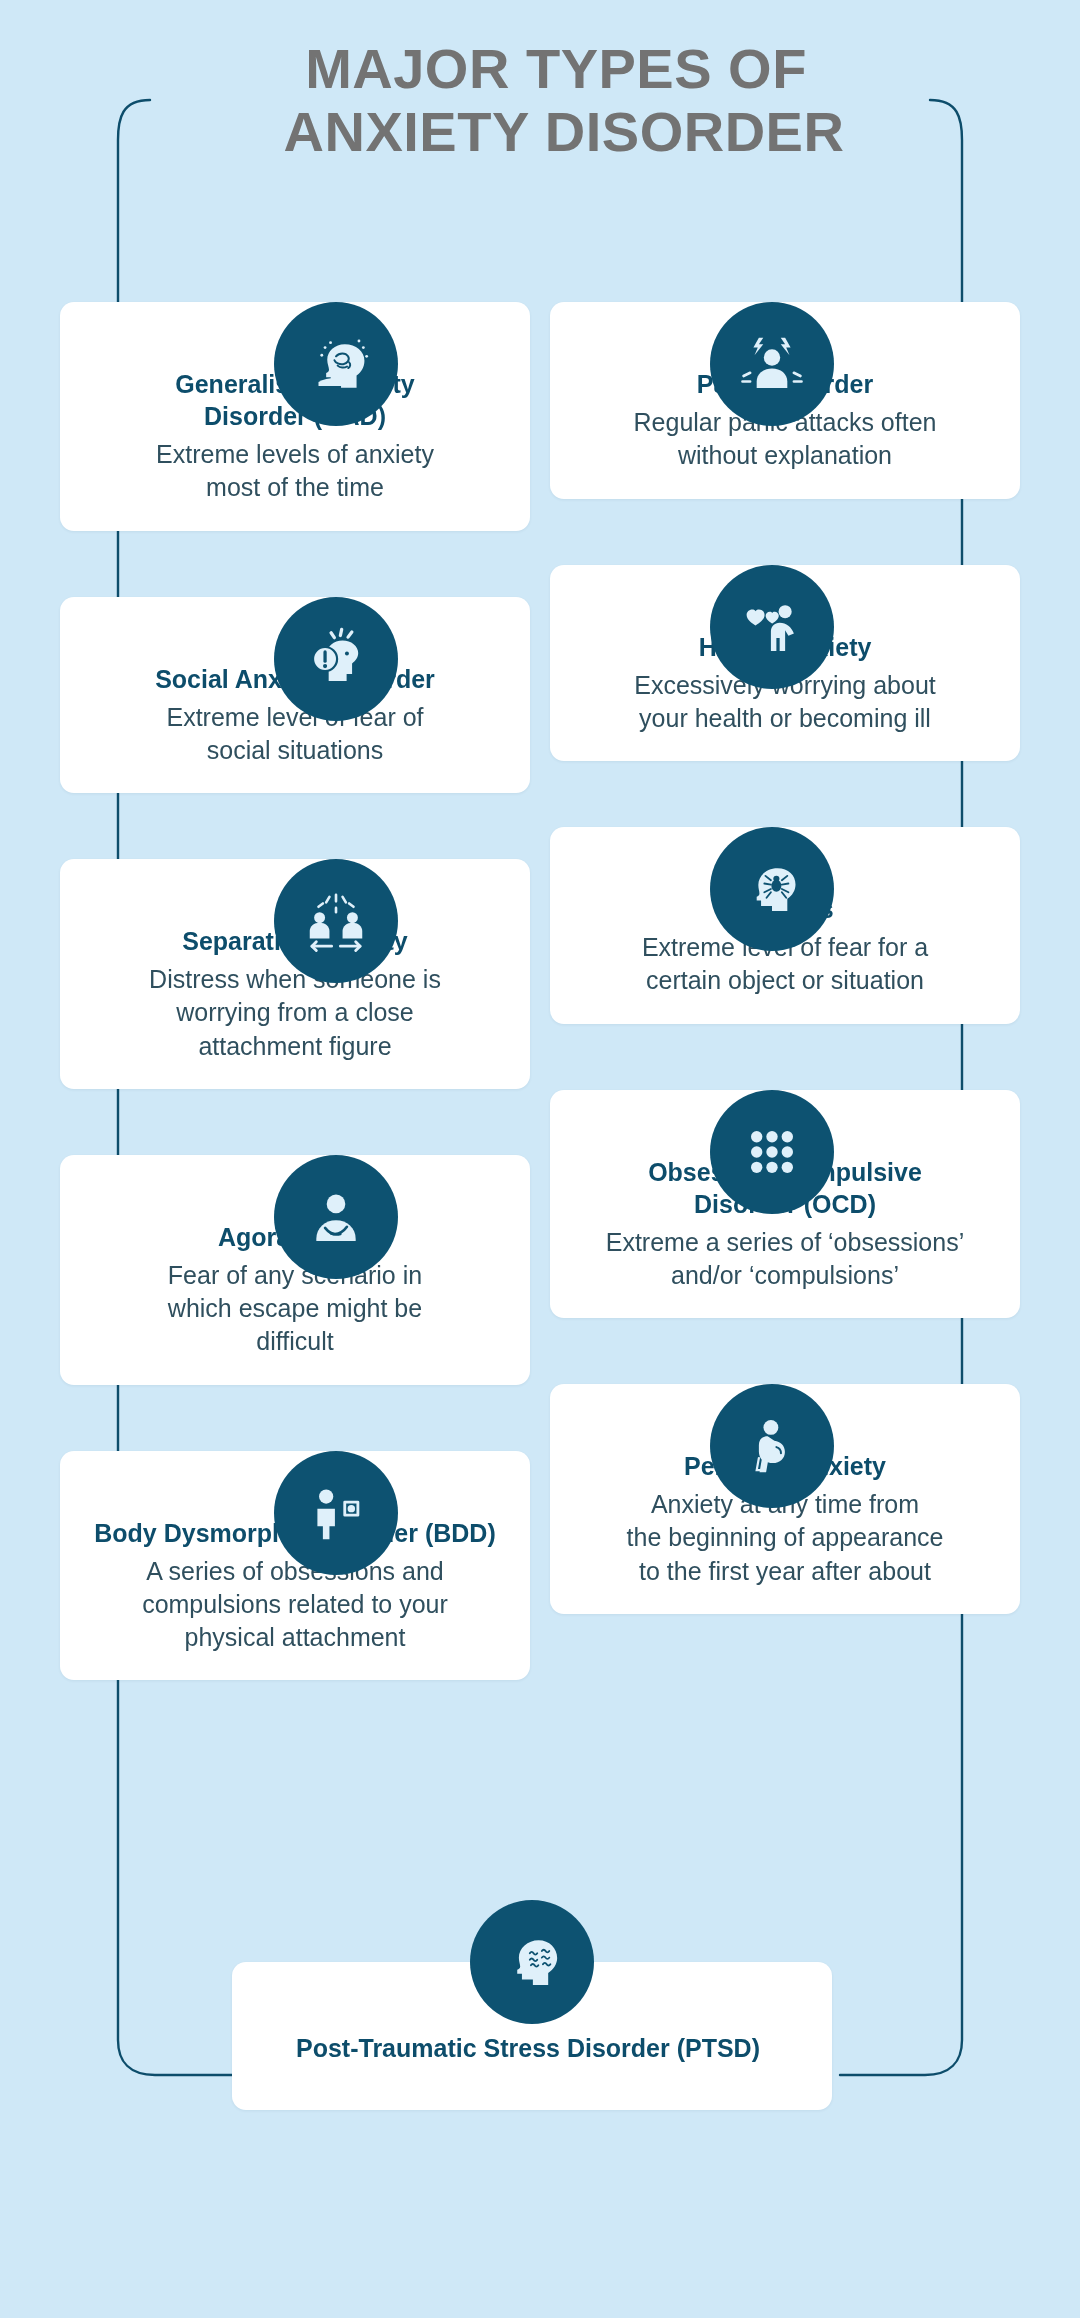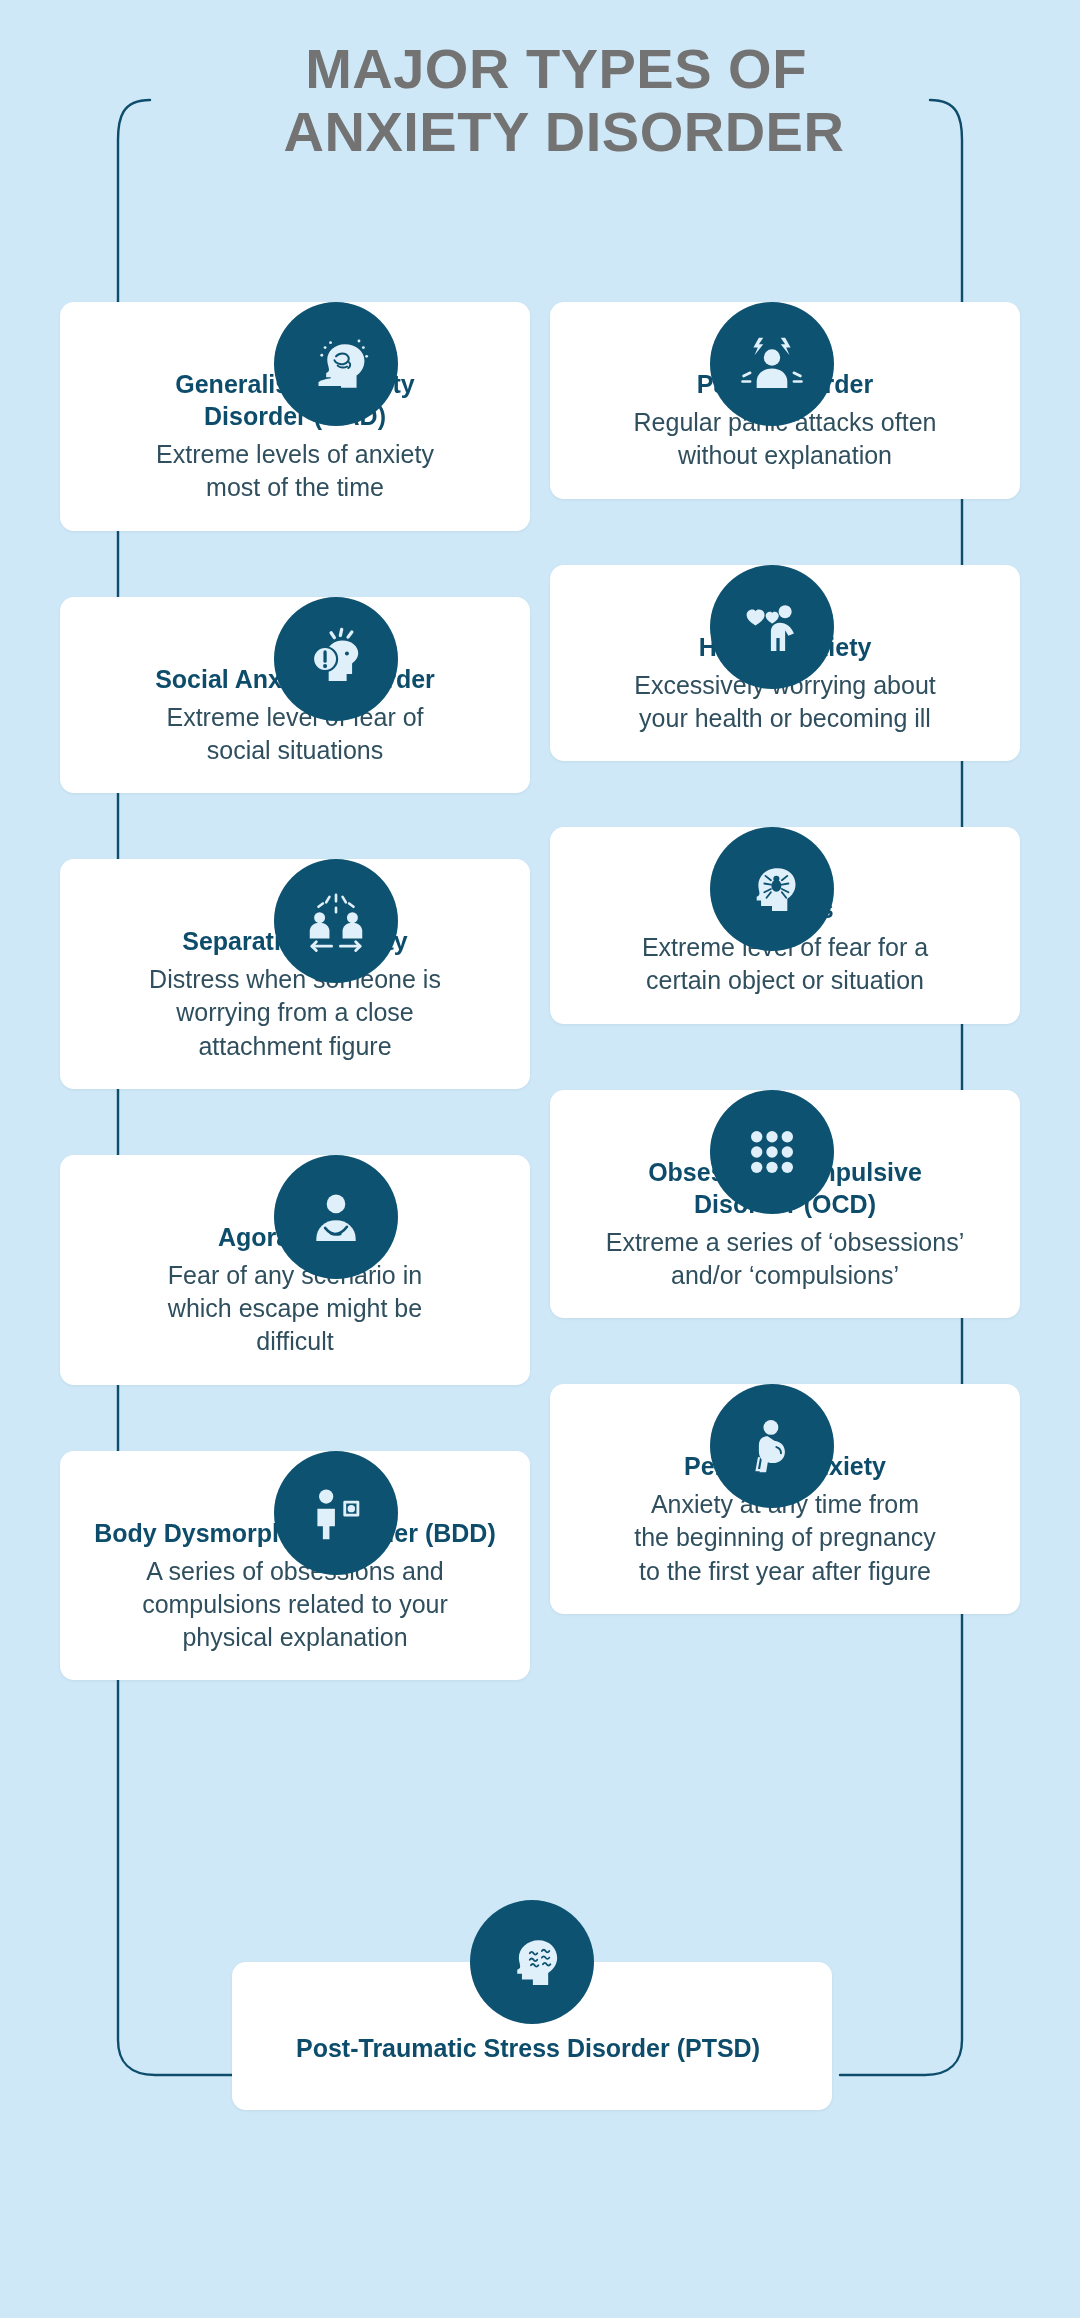--- a/index.html
+++ b/index.html
@@ -200,21 +200,21 @@
           <path d="M15 28h16v16h-5v12h-6V44h-5V28z" fill="#dff0fa"></path>
           <path d="M40 22h12M40 22v12M52 22v12M40 34h12" stroke="#dff0fa" stroke-width="2.6" stroke-linecap="round"></path>
           <circle cx="46" cy="28" r="3.4" fill="#dff0fa"></circle>
         </svg>
       </div>
       <div class="card">
         <h3>Body Dysmorphic Disorder (BDD)</h3>
         <p>
           <span>A series of obsessions and</span><br>
           <span>compulsions related to your</span><br>
-          <span>physical explanation</span>
+          <span>physical attachment</span>
         </p>
       </div>
     </div>
 
   </div>
 
   <div class="col col-right" style="top:240px;">
 
     <div class="node">
       <div class="icon-wrap off-right">
@@ -303,22 +303,22 @@
           <circle cx="31" cy="15" r="6.8" fill="#dff0fa"></circle>
           <path d="M28 23c-5 0-8 3.4-8 8v6c0 3 1 5.4 2.6 7.6l-2 11.4h6l1.6-9.2c1.4.5 3 .8 4.6.8 6.4 0 11-4.4 11-10.2 0-5.6-4-9.6-9.6-10.2L28 23z" fill="#dff0fa"></path>
           <path d="M24 54h-6l2-11" stroke="#dff0fa" stroke-width="2" stroke-linecap="round"></path>
           <path d="M36 33c2.6.8 4.2 3 4.2 5.6" stroke="#0d5271" stroke-width="1.8" stroke-linecap="round"></path>
         </svg>
       </div>
       <div class="card">
         <h3>Perinatal Anxiety</h3>
         <p>
           <span>Anxiety at any time from</span><br>
-          <span>the beginning of pregnancy</span><br>
-          <span>to the first year after figure</span>
+          <span>the beginning of appearance</span><br>
+          <span>to the first year after about</span>
         </p>
       </div>
     </div>
 
   </div>
 
   <div class="bottom-node">
     <div class="icon-wrap">
       <svg viewBox="0 0 64 64" fill="none" xmlns="http://www.w3.org/2000/svg">
         <path d="M38 12c-10 0-18 7.2-18 16 0 3.6 1.2 6 1.2 8 0 1.6-1.2 2.4-2.7 3v3.8h4.3v5.2h10v5h14V42c4.8-3 8.2-8.2 8.2-13.6C55 19.4 48 12 38 12z" fill="#dff0fa"></path>

